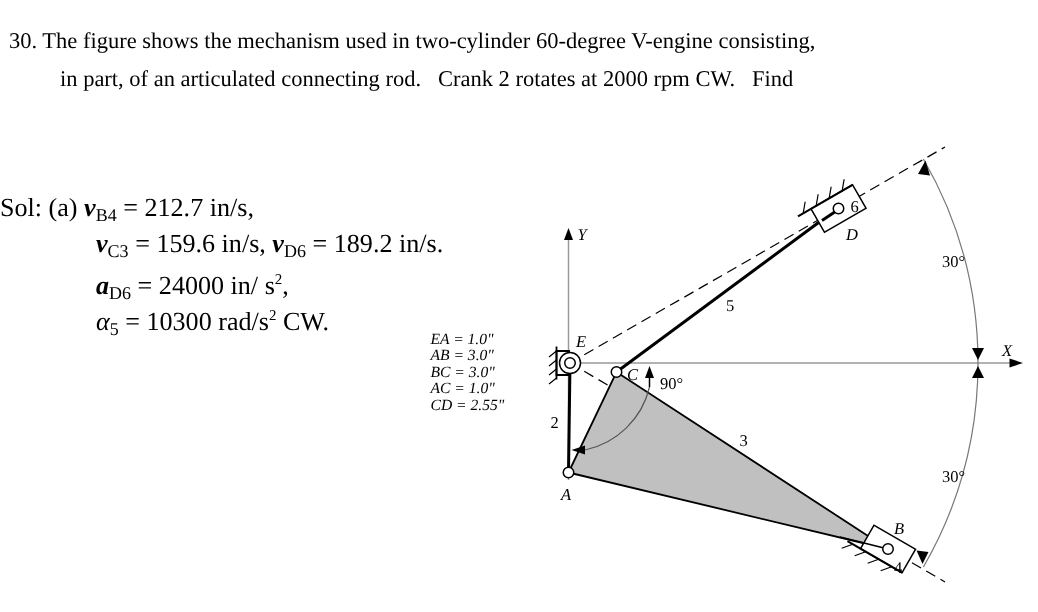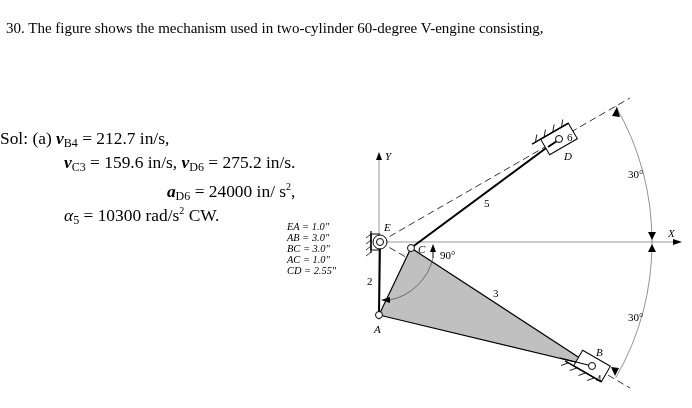--- a/index.html
+++ b/index.html
@@ -22,36 +22,37 @@
   .lbl-i { font-family: "Liberation Serif", serif; font-size: 11px; font-style: italic; }
 </style>
 </head>
 <body>
 
 <div class="problem">
   <div style="white-space:nowrap;">
     <span>30.</span>
     <span>The figure shows the mechanism used in two-cylinder 60-degree V-engine consisting,</span>
   </div>
+  <div class="body" style="white-space:pre;">in part, of an articulated connecting rod.   Crank 2 rotates at 2000 rpm CW.   Find</div>
 </div>
 
 <div class="sol">
   <div class="line">
     <span>Sol:</span>
     <span>(a)</span>
     <span class="b">v</span><span class="sub">B4</span>
     <span>= 212.7 in/s,</span>
   </div>
   <div class="line" style="margin-left:64px;">
     <span class="b">v</span><span class="sub">C3</span>
     <span>= 159.6 in/s,</span>
     <span class="b">v</span><span class="sub">D6</span>
-    <span>= 275.2 in/s.</span>
+    <span>= 189.2 in/s.</span>
   </div>
-  <div class="line" style="margin-left:64px;text-align:right;">
+  <div class="line" style="margin-left:64px;">
     <span class="b">a</span><span class="sub">D6</span>
     <span>= 24000 in/ s</span><span class="sup">2</span><span>,</span>
   </div>
   <div class="line" style="margin-left:64px;">
     <span class="it">α</span><span class="sub">5</span>
     <span>= 10300 rad/s</span><span class="sup">2</span><span> CW.</span>
   </div>
 </div>
 
 <div class="dims">

